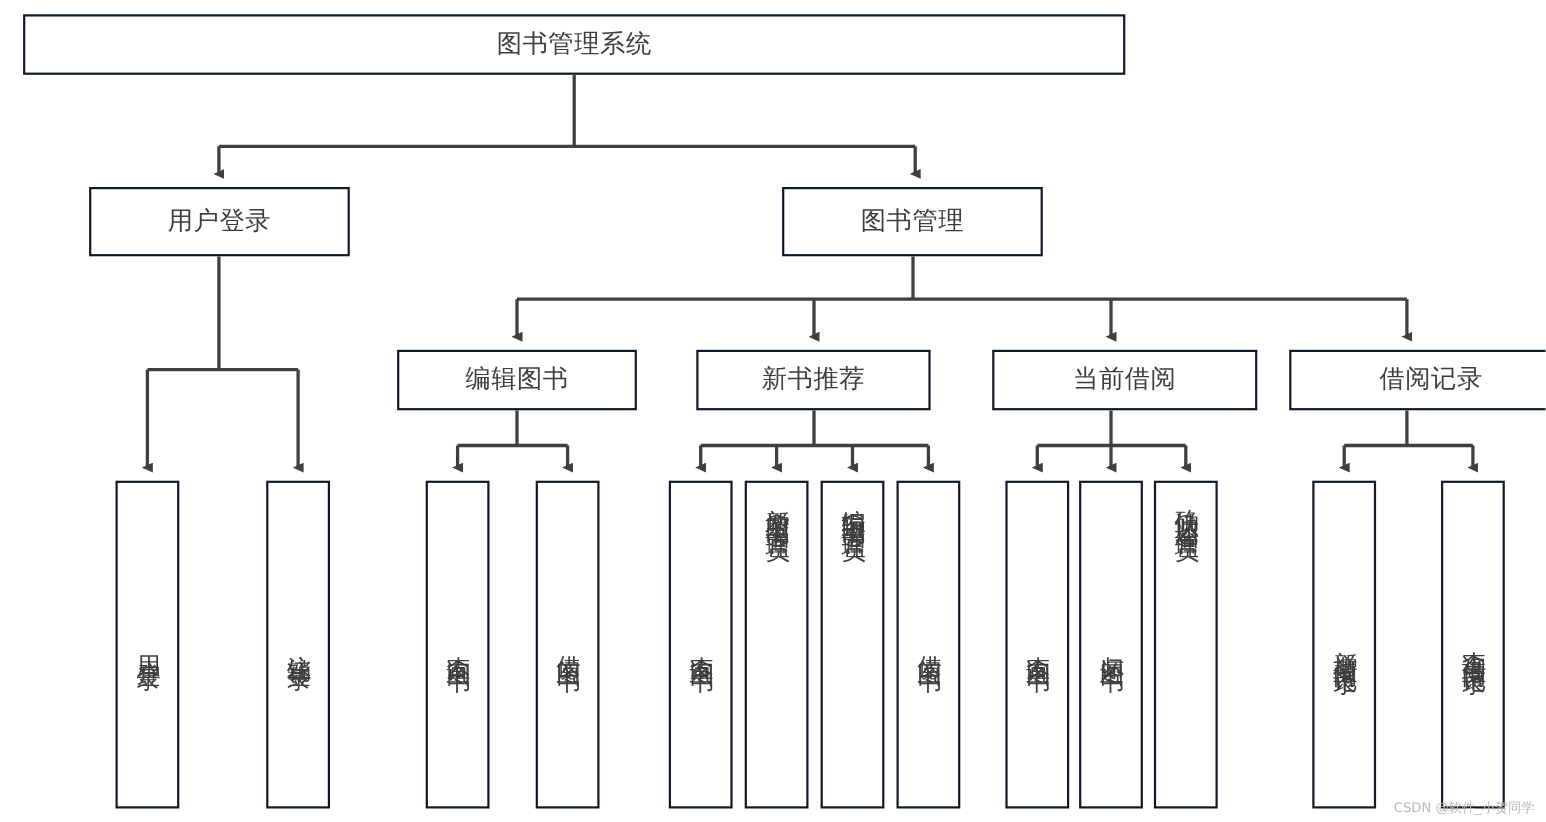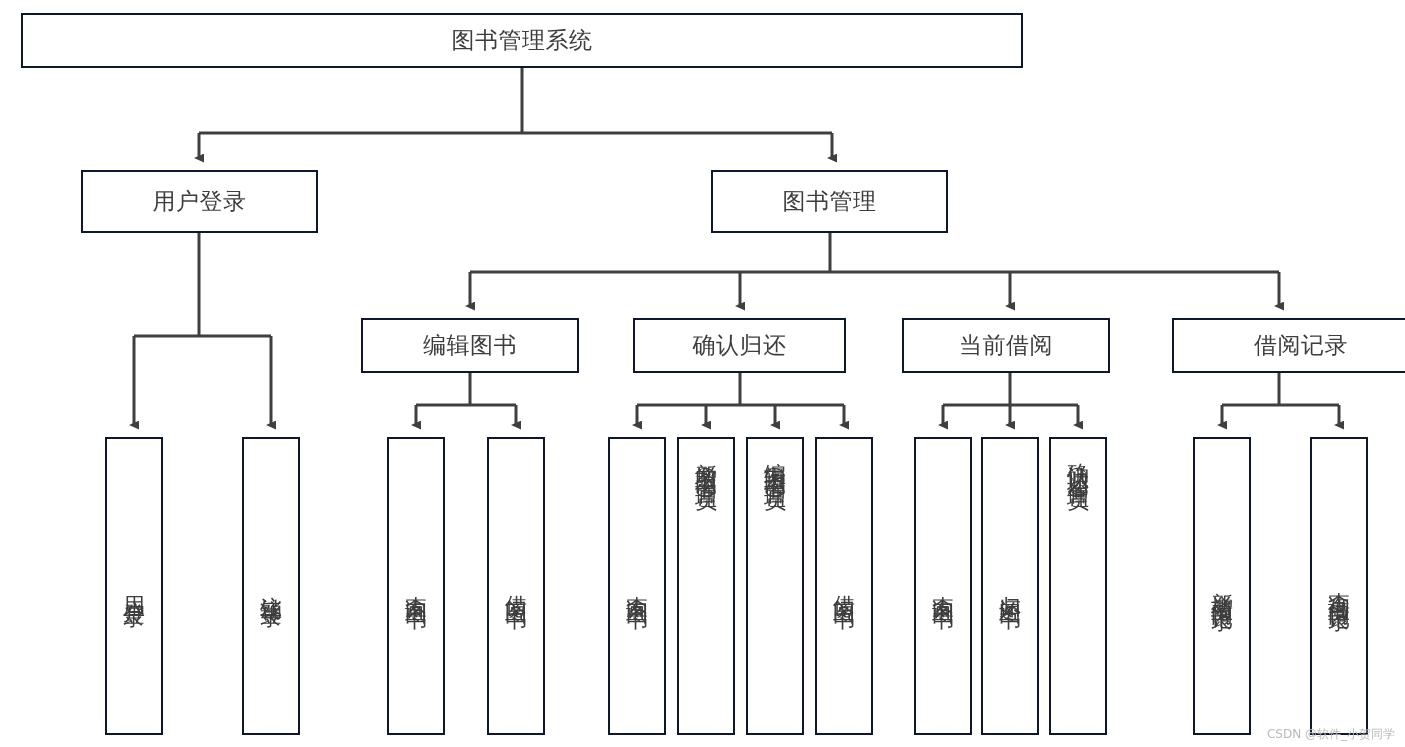--- a/index.html
+++ b/index.html
@@ -131,23 +131,23 @@
   <span class="lbl">用户登录</span>
 </div>
 <div class="node h" style="left:711px; top:170px; width:237px; height:63px;">
   <span class="lbl">图书管理</span>
 </div>
 
 <div class="node h" style="left:361px; top:318px; width:218px; height:55px;">
   <span class="lbl">编辑图书</span>
 </div>
 <div class="node h" style="left:633px; top:318px; width:213px; height:55px;">
-  <span class="lbl">确认归还</span>
+  <span class="lbl">新书推荐</span>
 </div>
-<div class="node h" style="left:902px; top:318px; width:208px; height:55px;">
+<div class="node h" style="left:902px; top:318px; width:241px; height:55px;">
   <span class="lbl">当前借阅</span>
 </div>
 <div class="node h" style="left:1172px; top:318px; width:258px; height:55px;">
   <span class="lbl">借阅记录</span>
 </div>
 
 <div class="node v mid" style="left:105px; top:437px; width:58px; height:298px;">
   <span class="lbl">用户登录</span>
 </div>
 <div class="node v mid" style="left:242px; top:437px; width:58px; height:298px;">

